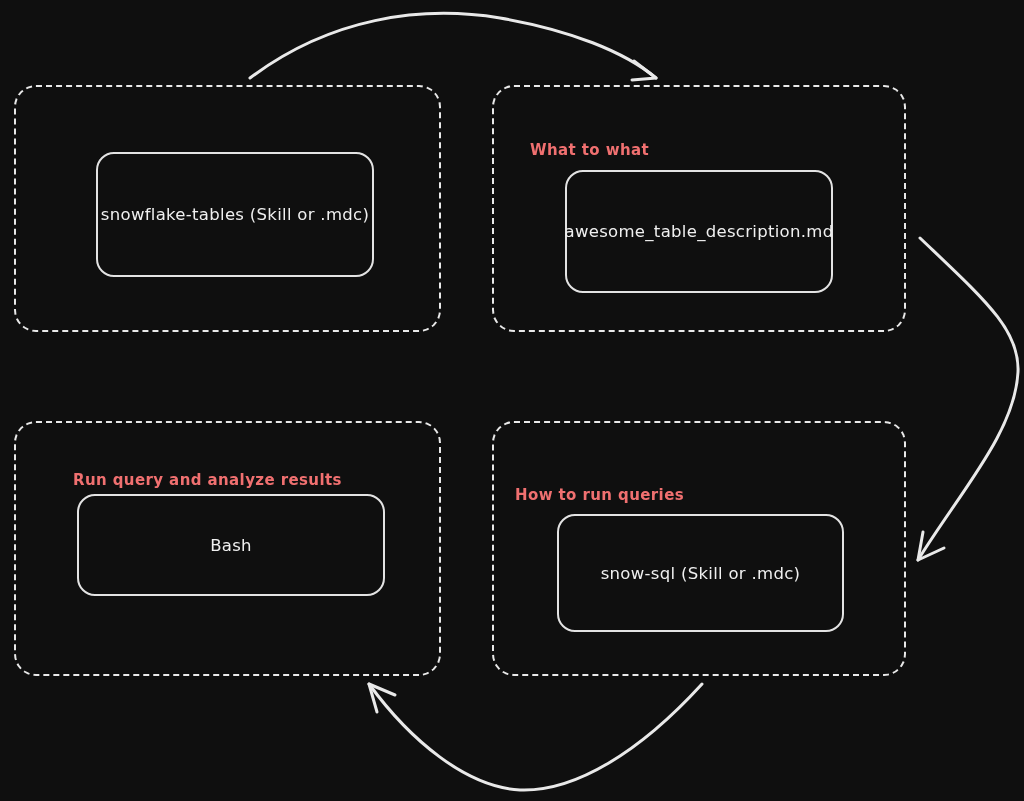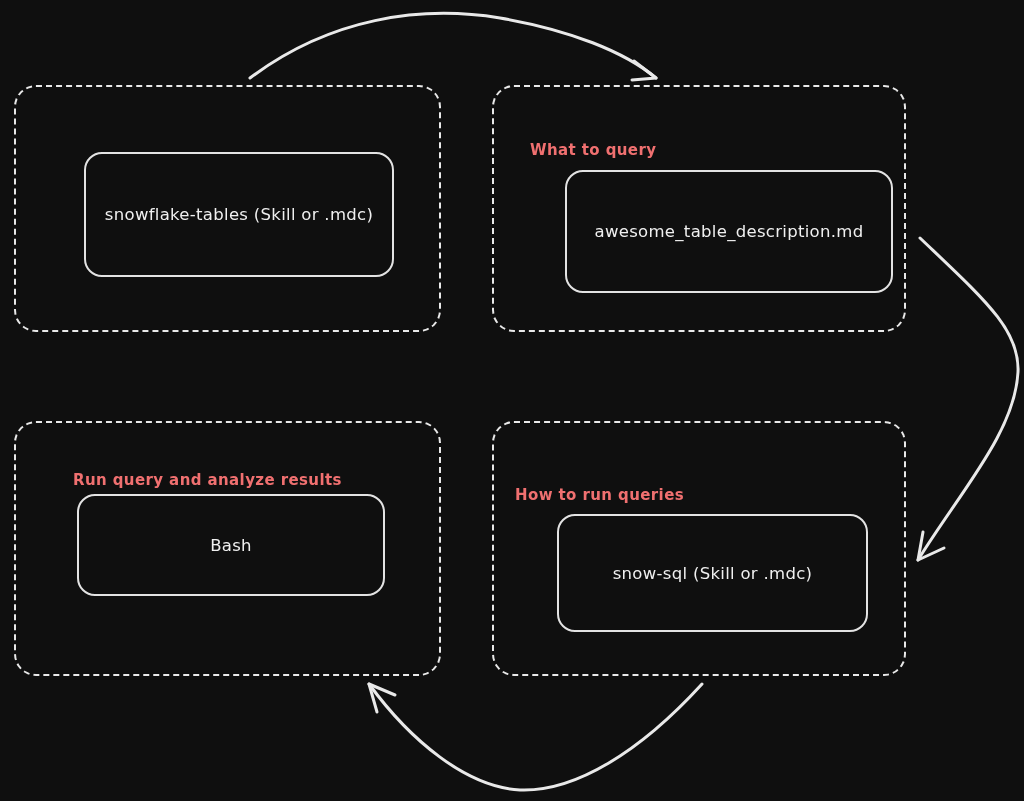--- a/index.html
+++ b/index.html
@@ -77,24 +77,24 @@
   #group-0 { left: 14px;  top: 85px;  width: 427px; height: 247px; }
   #group-1 { left: 492px; top: 85px;  width: 414px; height: 247px; }
   #group-2 { left: 14px;  top: 421px; width: 427px; height: 255px; }
   #group-3 { left: 492px; top: 421px; width: 414px; height: 255px; }
 
   #label-0 { left: 16px;  top: 128px; }
   #label-1 { left: 530px; top: 143px; }
   #label-2 { left: 73px;  top: 473px; }
   #label-3 { left: 515px; top: 488px; }
 
-  #node-0 { left: 84px;  top: 152px; width: 310px; height: 125px; }
-  #node-1 { left: 565px; top: 170px; width: 328px; height: 123px; }
+  #node-0 { left: 96px;  top: 152px; width: 278px; height: 125px; }
+  #node-1 { left: 565px; top: 170px; width: 268px; height: 123px; }
   #node-2 { left: 77px;  top: 494px; width: 308px; height: 102px; }
-  #node-3 { left: 557px; top: 514px; width: 311px; height: 118px; }
+  #node-3 { left: 557px; top: 514px; width: 287px; height: 118px; }
 </style>
 </head>
 <body>
 
 <div id="canvas">
 
   <svg id="arrows" viewBox="0 0 1024 801" width="1024" height="801" xmlns="http://www.w3.org/2000/svg">
     <g fill="none" stroke="#e9e9e9" stroke-width="3" stroke-linecap="round" stroke-linejoin="round">
       <path d="M 250 78 C 330 18, 420 5, 500 18 C 570 30, 625 52, 656 78"></path>
       <path d="M 656 78 L 634 61 M 656 78 L 632 80"></path>
@@ -106,21 +106,21 @@
       <path d="M 369 684 L 377 712 M 369 684 L 395 695"></path>
     </g>
   </svg>
 
   <div class="group" id="group-0"></div>
   <div class="node" id="node-0">
     <span class="node-label">snowflake-tables (Skill or .mdc)</span>
   </div>
 
   <div class="group" id="group-1"></div>
-  <div class="group-label" id="label-1">What to query</div>
+  <div class="group-label" id="label-1">What to what</div>
   <div class="node" id="node-1">
     <span class="node-label">awesome_table_description.md</span>
   </div>
 
   <div class="group" id="group-2"></div>
   <div class="group-label" id="label-2">Run query and analyze results</div>
   <div class="node" id="node-2">
     <span class="node-label">Bash</span>
   </div>
 

